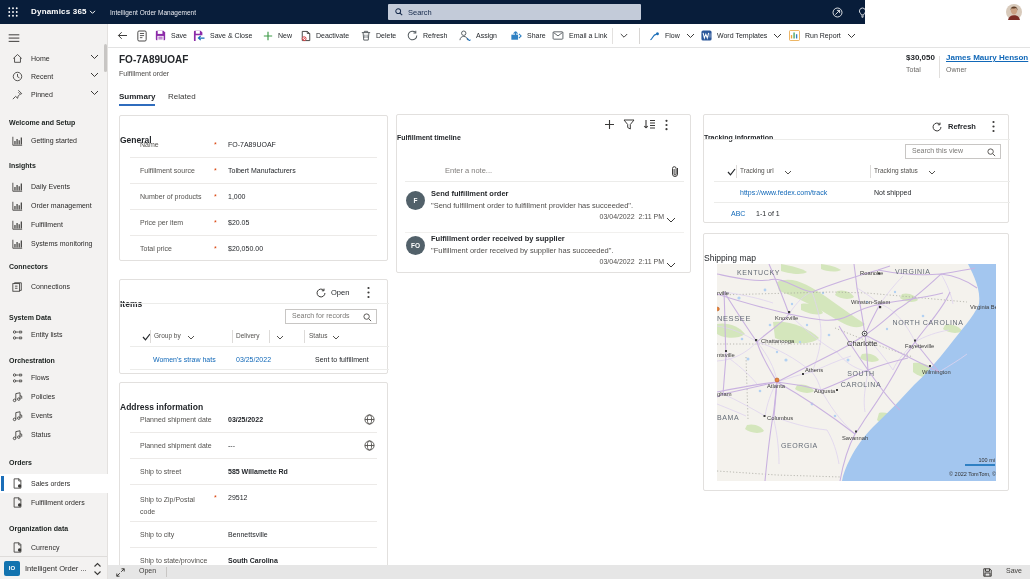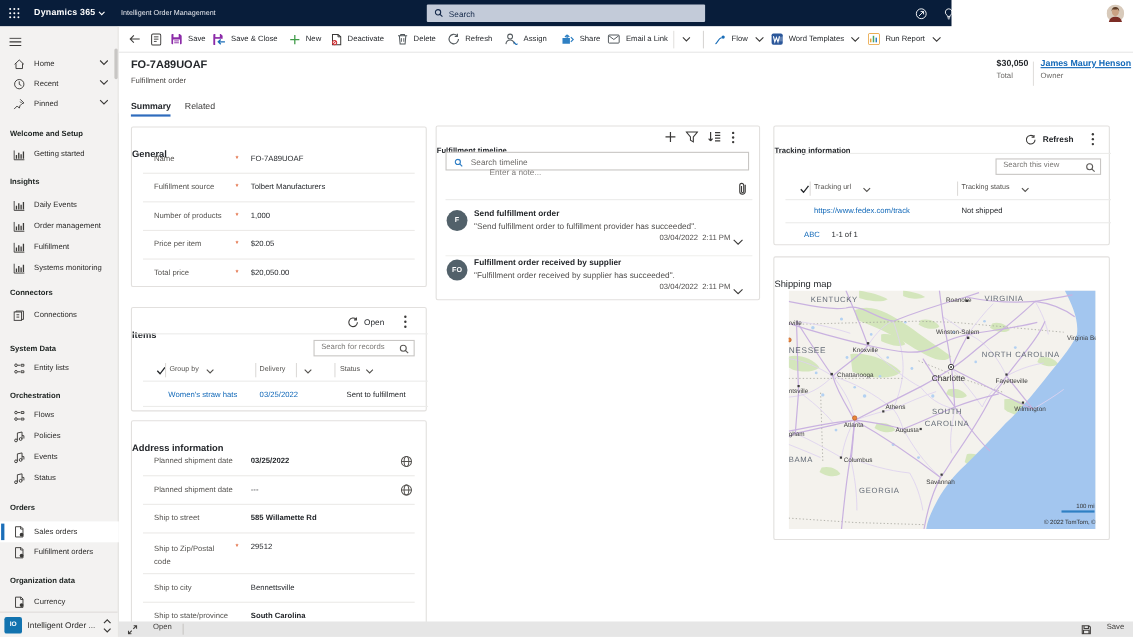--- a/index.html
+++ b/index.html
@@ -511,28 +511,21 @@
           <path d="M3 1v8M3 9L1.2 7M3 9l1.8-2" stroke="#3b3a39" stroke-width="1.1" fill="none"></path>
           <path d="M7 1.5h5M7 4h5M7 6.5h5M7 9h5" stroke="#3b3a39" stroke-width="1.1"></path>
         </svg>
     <svg class="abs" style="left:268px;top:4px" width="3" height="12" viewBox="0 0 3 12">
           <g fill="#3b3a39">
             <circle cx="1.5" cy="1.8" r="1.1"></circle>
             <circle cx="1.5" cy="6" r="1.1"></circle>
             <circle cx="1.5" cy="10.2" r="1.1"></circle>
           </g>
         </svg>
-    <div class="searchbox" style="left:8px;top:23px;width:276px;height:17px;">
-      <svg class="abs" style="left:7px;top:5px" width="8" height="8" viewBox="0 0 10 10">
-            <circle cx="4" cy="4" r="2.9" stroke="#2b7cc4" stroke-width="1.3" fill="none"></circle>
-            <path d="M6.2 6.2L9 9" stroke="#2b7cc4" stroke-width="1.3"></path>
-          </svg>
-      <span class="abs" style="left:22px;top:4px;font-size:7.5px;color:#6d6b68;">Search timeline</span>
-    </div>
-    <div class="abs" style="left:8px;top:37px;font-size:7.5px;color:#807e7c;padding-left:40px;">Enter a note...</div>
+    <div class="abs" style="left:8px;top:51px;font-size:7.5px;color:#807e7c;padding-left:40px;">Enter a note...</div>
     <svg class="abs" style="left:274px;top:50px" width="8" height="13" viewBox="0 0 8 13">
           <path d="M6.5 3v6a2.5 2.5 0 01-5 0V3.5a1.8 1.8 0 013.6 0V9a1 1 0 01-2 0V4" stroke="#3b3a39" stroke-width="1" fill="none"></path>
         </svg>
     <div class="abs" style="left:8px;top:66px;width:279px;height:1px;background:#ececea;"></div>
 
     <div class="abs" style="left:9px;top:76px;width:19px;height:19px;border-radius:50%;background:#52616a;color:#fff;font-size:6.5px;font-weight:bold;text-align:center;line-height:19px;">F</div>
     <div class="abs" style="left:34px;top:74px;font-size:7.5px;font-weight:bold;color:#24272b;">Send fulfillment order</div>
     <div class="abs" style="left:34px;top:86px;font-size:7.5px;color:#514f4d;">"Send fulfillment order to fulfillment provider has succeeded".</div>
     <div class="abs" style="right:26px;top:98px;font-size:7px;color:#514f4d;">03/04/2022&nbsp;&nbsp;2:11 PM</div>
     <svg class="abs" style="right:14px;top:102px" width="10" height="6" viewBox="0 0 10 6">

